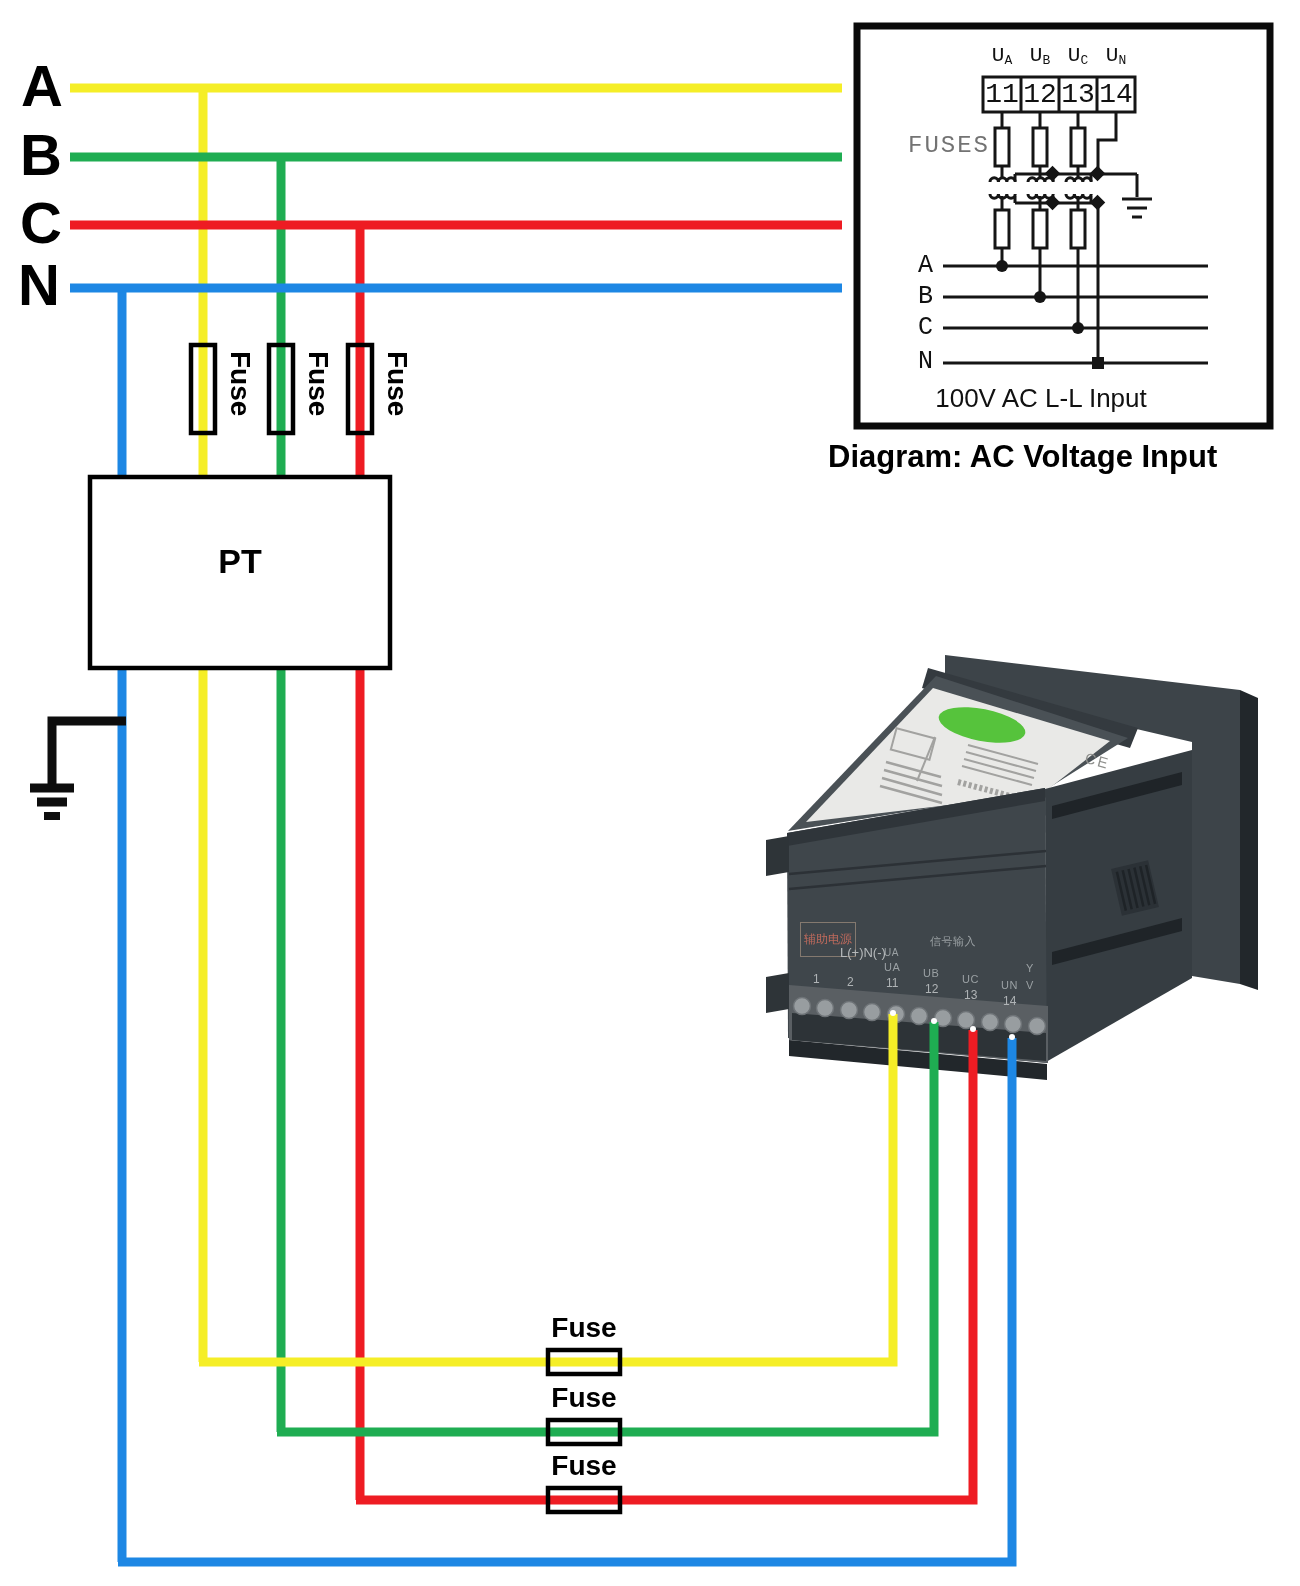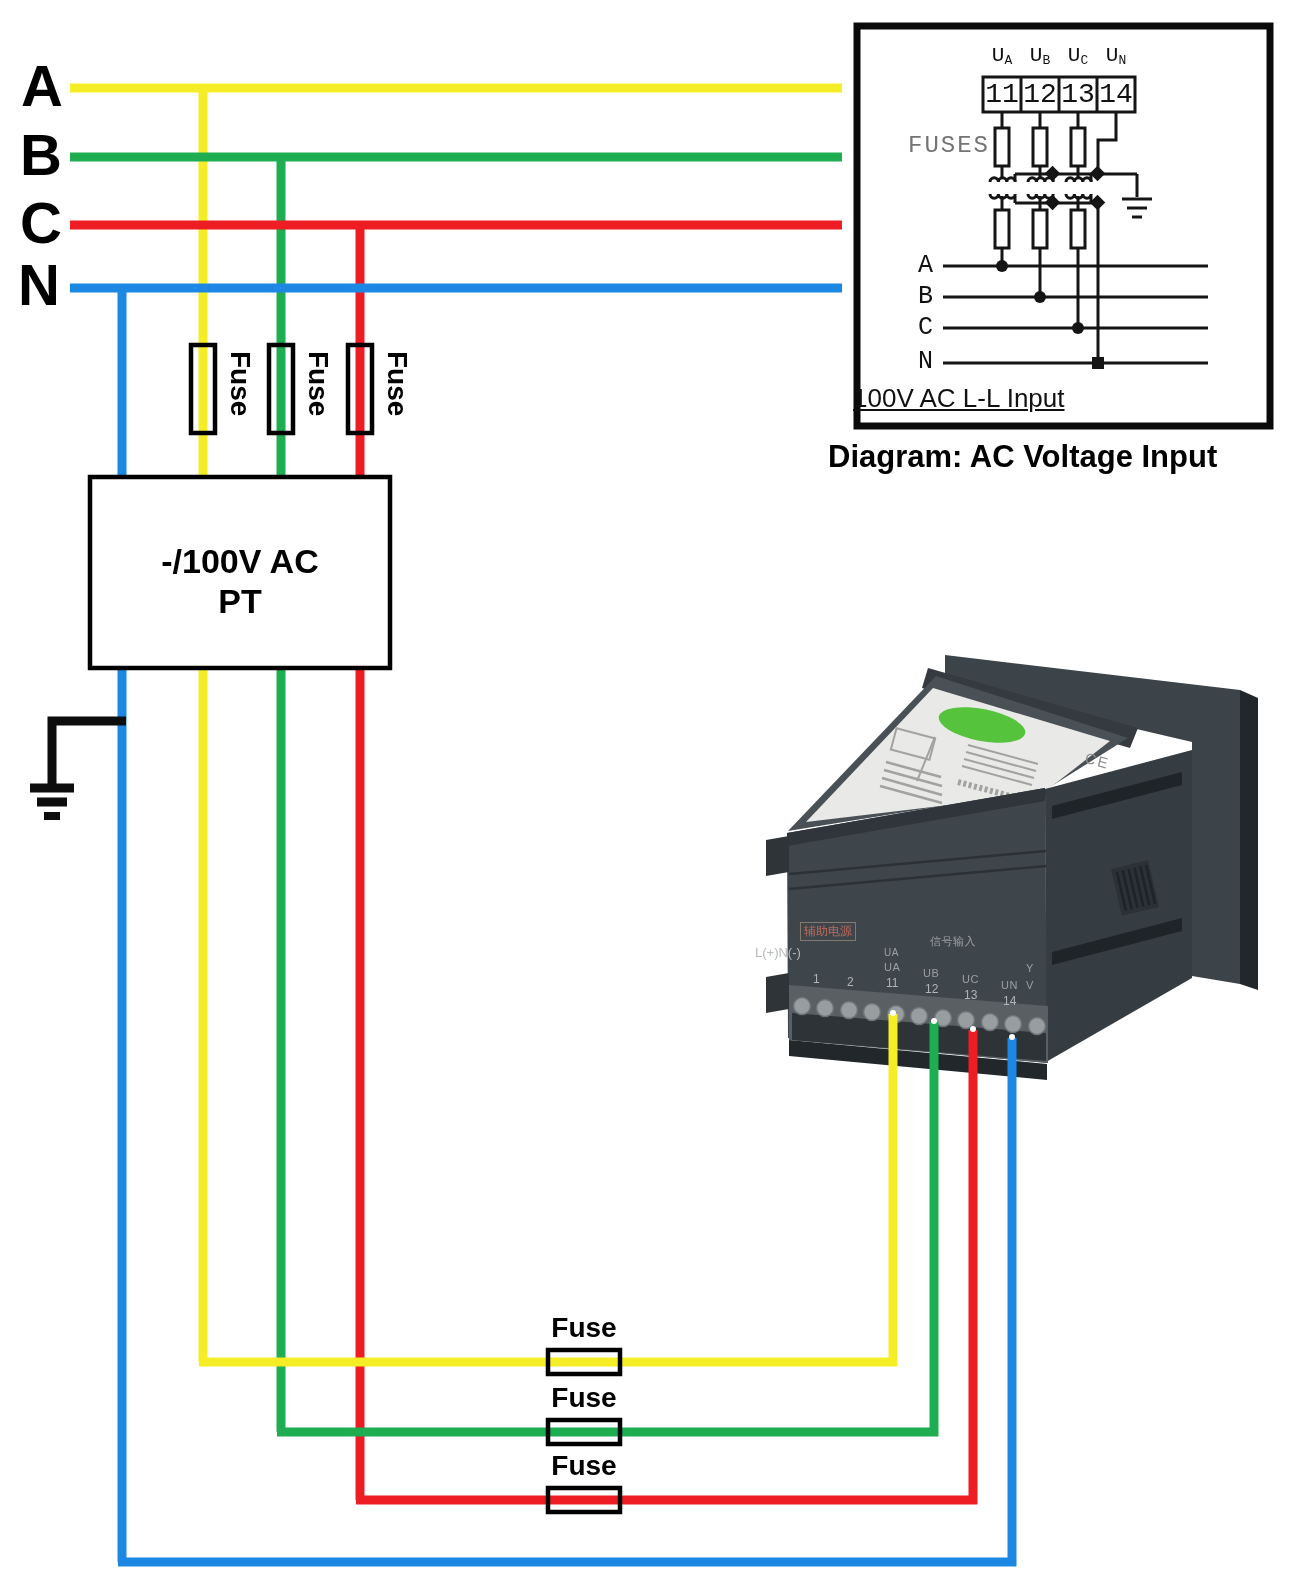--- a/index.html
+++ b/index.html
@@ -10,25 +10,25 @@
   .fuse-rot{font-weight:bold;font-size:28px;color:#000;transform:rotate(90deg);
             transform-origin:top left;white-space:nowrap;}
   .fuse-h{font-weight:bold;font-size:28px;color:#000;width:90px;text-align:center;}
   .ptbox-text{width:300px;text-align:center;font-weight:bold;font-size:34px;line-height:40px;color:#000;}
   .ins-u{width:38px;text-align:center;font-family:"Liberation Mono",monospace;
          font-size:21px;color:#111;white-space:nowrap;}
   .ins-u .usub{font-size:13px;vertical-align:-3px;}
   .ins-num{width:38px;text-align:center;font-family:"Liberation Mono",monospace;font-size:28px;color:#111;}
   .ins-fuses{font-family:"Liberation Mono",monospace;font-size:24px;letter-spacing:2px;color:#737373;}
   .ins-line{width:40px;text-align:right;font-family:"Liberation Mono",monospace;font-size:25px;color:#111;}
-  .ins-bottom{width:376px;font-size:26px;color:#111;text-decoration:underline;}
+  .ins-bottom{width:376px;text-align:center;font-size:26px;color:#111;}
   .caption{width:445px;font-weight:bold;font-size:31px;line-height:38px;color:#000;}
   .m-lbl{color:#9aa0a3;font-size:11px;white-space:nowrap;letter-spacing:.5px;}
   .m-num{color:#b0b4b6;font-size:12px;white-space:nowrap;}
-  .m-aux{color:#bf6a5c;font-size:12px;border:1px solid #84796f;padding:0 3px;white-space:nowrap;}
+  .m-aux{color:#bf6a5c;font-size:12px;border:1px solid #84796f;padding:8px 3px;white-space:nowrap;}
   .m-terms{color:#b6babc;font-size:13px;white-space:nowrap;}
   .m-ce{color:#8f908d;font-size:15px;transform:rotate(15deg);letter-spacing:2px;}
 </style>
 </head>
 <body>
 
 <div class="canvas">
 
   <svg class="abs" style="left:0;top:0" width="1300" height="1586" viewBox="0 0 1300 1586">
 
@@ -206,21 +206,20 @@
   <div class="abs buslabel" style="left:21px;top:57px">A</div>
   <div class="abs buslabel" style="left:20px;top:126px">B</div>
   <div class="abs buslabel" style="left:20px;top:194px">C</div>
   <div class="abs buslabel" style="left:18px;top:256px">N</div>
 
   <div class="abs fuse-rot" style="left:256px;top:351px">Fuse</div>
   <div class="abs fuse-rot" style="left:334px;top:351px">Fuse</div>
   <div class="abs fuse-rot" style="left:413px;top:351px">Fuse</div>
 
   <div class="abs ptbox-text" style="left:90px;top:541px">
-    <div>-/100V AC</div>
     <div>PT</div>
   </div>
 
   <div class="abs ins-u" style="left:983px;top:44px"><span>U</span><span class="usub">A</span></div>
   <div class="abs ins-u" style="left:1021px;top:44px"><span>U</span><span class="usub">B</span></div>
   <div class="abs ins-u" style="left:1059px;top:44px"><span>U</span><span class="usub">C</span></div>
   <div class="abs ins-u" style="left:1097px;top:44px"><span>U</span><span class="usub">N</span></div>
 
   <div class="abs ins-num" style="left:983px;top:79px">11</div>
   <div class="abs ins-num" style="left:1021px;top:79px">12</div>
@@ -234,21 +233,21 @@
   <div class="abs ins-line" style="left:893px;top:313px">C</div>
   <div class="abs ins-line" style="left:893px;top:347px">N</div>
 
   <div class="abs ins-bottom" style="left:853px;top:383px">100V AC L-L Input</div>
 
   <div class="abs caption" style="left:828px;top:438px">
     <div>Diagram: AC Voltage Input</div>
   </div>
 
   <div class="abs m-aux" style="left:800px;top:922px">辅助电源</div>
-  <div class="abs m-terms" style="left:755px;top:945px">L(+)N(-)</div>
+  <div class="abs m-terms" style="left:840px;top:945px">L(+)N(-)</div>
   <div class="abs m-num" style="left:813px;top:972px">1</div>
   <div class="abs m-num" style="left:847px;top:975px">2</div>
   <div class="abs m-lbl" style="left:930px;top:934px">信号输入</div>
 
   <div class="abs m-lbl" style="left:884px;top:947px;font-size:10px">UA</div>
   <div class="abs m-lbl" style="left:884px;top:961px">UA</div>
   <div class="abs m-num" style="left:886px;top:976px">11</div>
   <div class="abs m-lbl" style="left:923px;top:967px">UB</div>
   <div class="abs m-num" style="left:925px;top:982px">12</div>
   <div class="abs m-lbl" style="left:962px;top:973px">UC</div>

